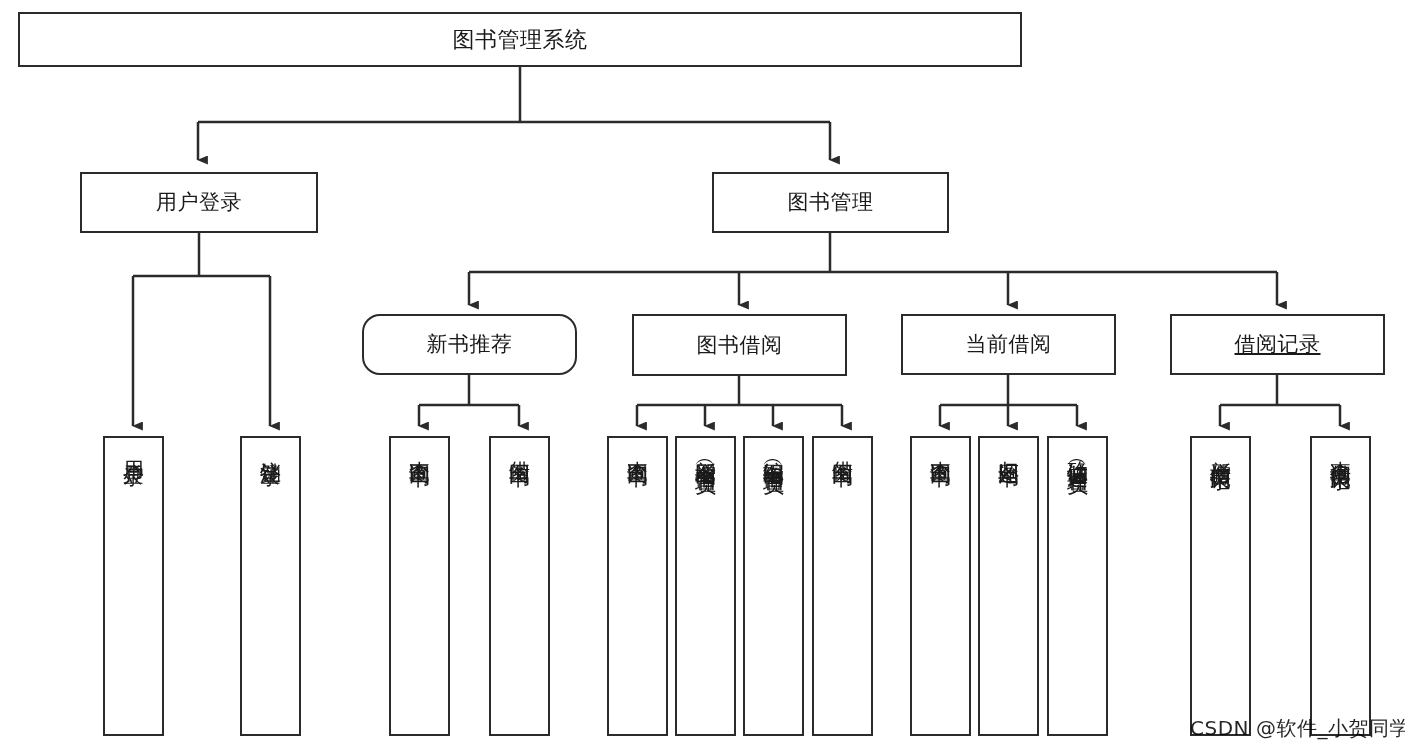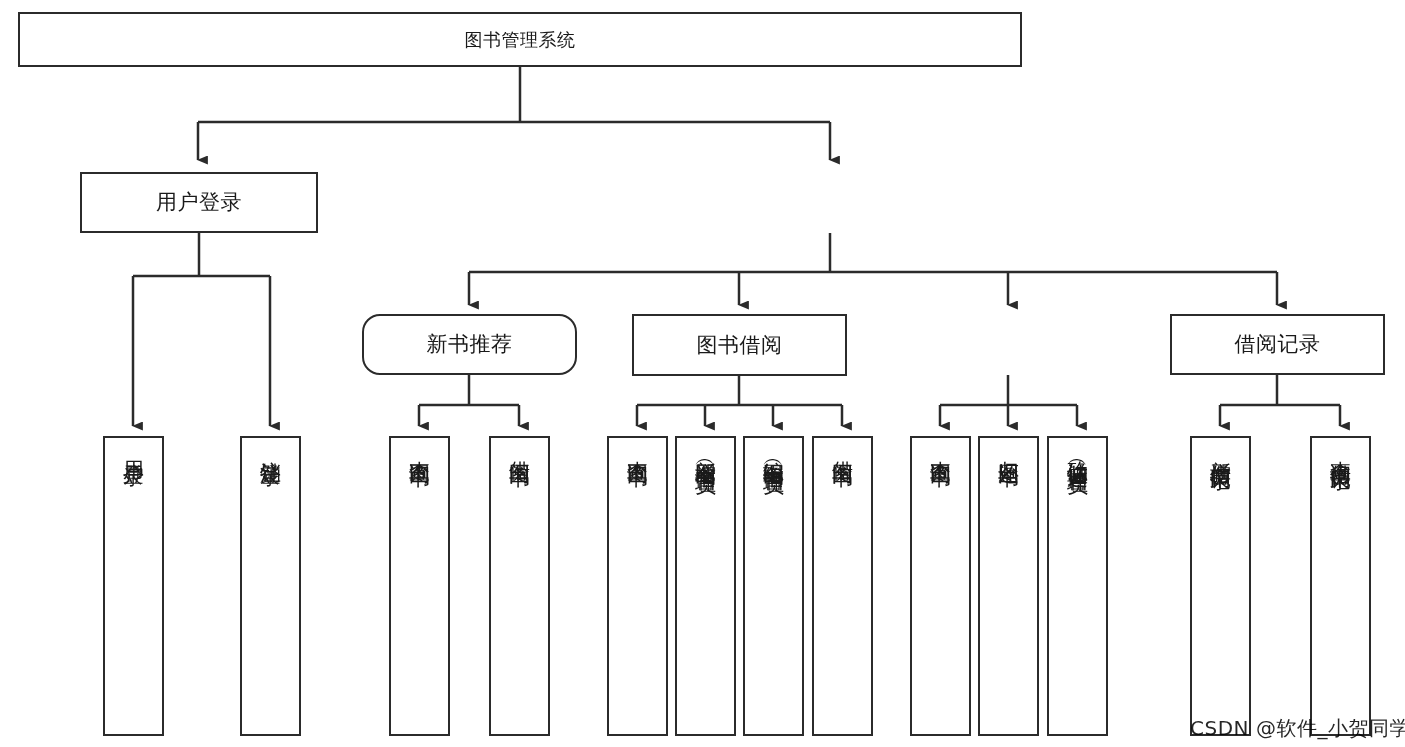--- a/index.html
+++ b/index.html
@@ -43,21 +43,21 @@
     line-height: 1.18;
     letter-spacing: 0.5px;
     white-space: nowrap;
   }
   
   .node.horiz .node-label {
     writing-mode: horizontal-tb;
     font-size: 21px;
   }
   .node.root .node-label {
-    font-size: 18px;
+    font-size: 22px;
   }
   
   .node.vert {
     align-items: flex-start;
     padding-top: 6px;
   }
   .node.vert .node-label {
     writing-mode: vertical-rl;
     text-orientation: upright;
     font-size: 21px;
@@ -134,31 +134,37 @@
   </svg>
 
   <div class="node horiz root" style="left:18px; top:12px; width:1004px; height:55px;">
     <span class="node-label">图书管理系统</span>
   </div>
 
   <div class="node horiz" style="left:80px; top:172px; width:238px; height:61px;">
     <span class="node-label">用户登录</span>
   </div>
 
+  <div class="node horiz" style="left:712px; top:172px; width:237px; height:61px;">
+    <span class="node-label">图书管理</span>
+  </div>
 
   <div class="node horiz" style="left:362px; top:314px; width:215px; height:61px;border-radius:18px;">
     <span class="node-label">新书推荐</span>
   </div>
 
   <div class="node horiz" style="left:632px; top:314px; width:215px; height:62px;">
     <span class="node-label">图书借阅</span>
   </div>
 
-
-  <div class="node horiz" style="left:1170px; top:314px; width:215px; height:61px;">
+  <div class="node horiz" style="left:901px; top:314px; width:215px; height:61px;">
+    <span class="node-label">当前借阅</span>
+  </div>
+
+  <div class="node horiz" style="left:1170px; top:314px; width:215px; height:61px;text-decoration:underline;">
     <span class="node-label">借阅记录</span>
   </div>
 
   <div class="node vert" style="left:103px; top:436px; width:61px; height:300px;">
     <span class="node-label">用户登录</span>
   </div>
 
   <div class="node vert" style="left:240px; top:436px; width:61px; height:300px;">
     <span class="node-label">注销登录</span>
   </div>

